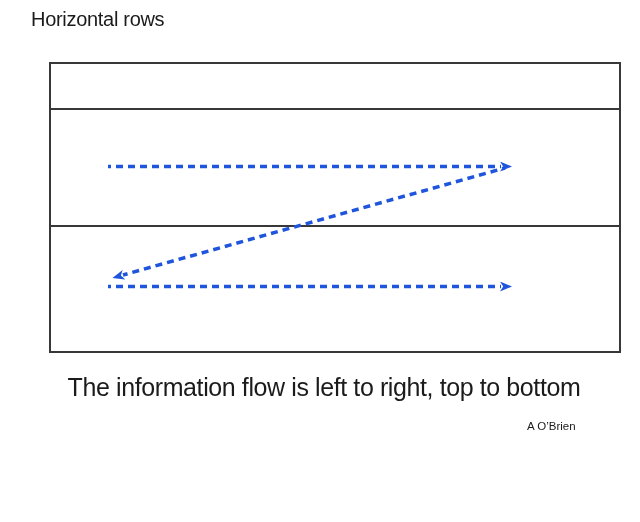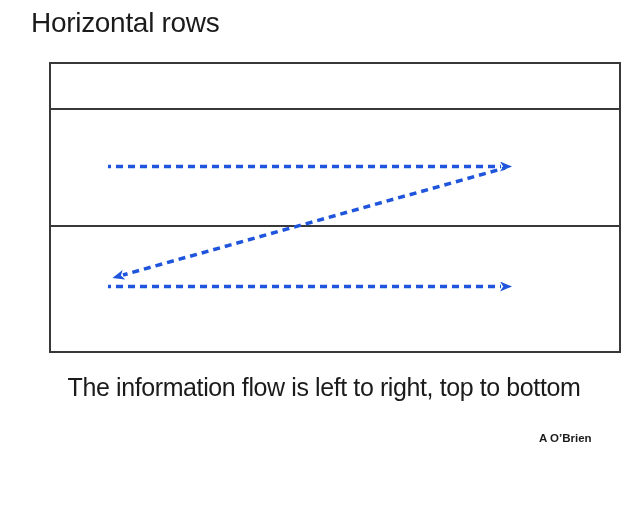--- a/index.html
+++ b/index.html
@@ -17,21 +17,21 @@
   }
   .slide {
     position: absolute;
     inset: 0;
   }
   .slide-title {
     position: absolute;
     left: 31px;
     top: 8px;
     margin: 0;
-    font-size: 28px;
+    font-size: 20px;
     font-weight: 400;
     letter-spacing: -0.3px;
     line-height: 1.1;
     white-space: nowrap;
   }
   .rows-box {
     position: absolute;
     left: 49px;
     top: 62px;
     width: 572px;
@@ -65,23 +65,23 @@
     font-size: 25px;
     font-weight: 400;
     letter-spacing: -0.4px;
     line-height: 1.1;
     white-space: nowrap;
   }
   .credit {
     position: absolute;
     left: 527px;
     top: 420px;
-    margin: 12px;
+    margin: 0;
     font-size: 11.5px;
-    font-weight: 700;
+    font-weight: 400;
     line-height: 1.2;
     white-space: nowrap;
   }
 </style>
 </head>
 <body>
 
 <div class="slide">
 
   <h1 class="slide-title">Horizontal rows</h1>

